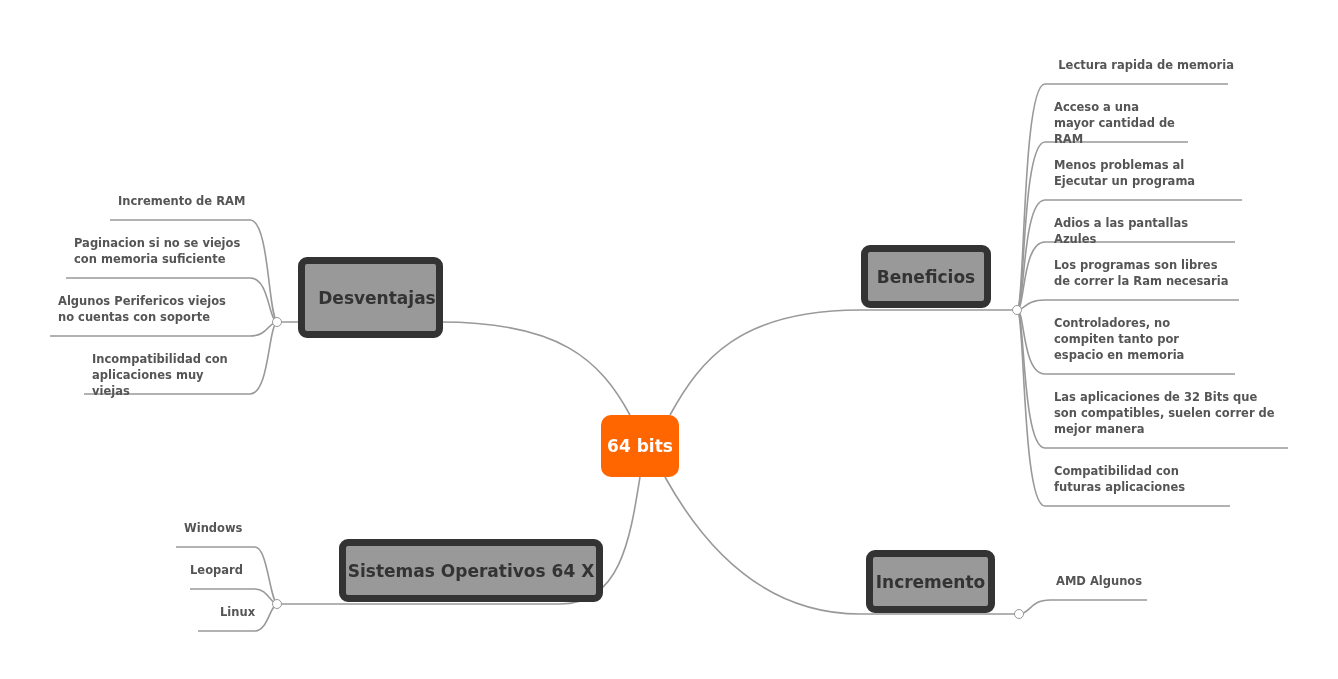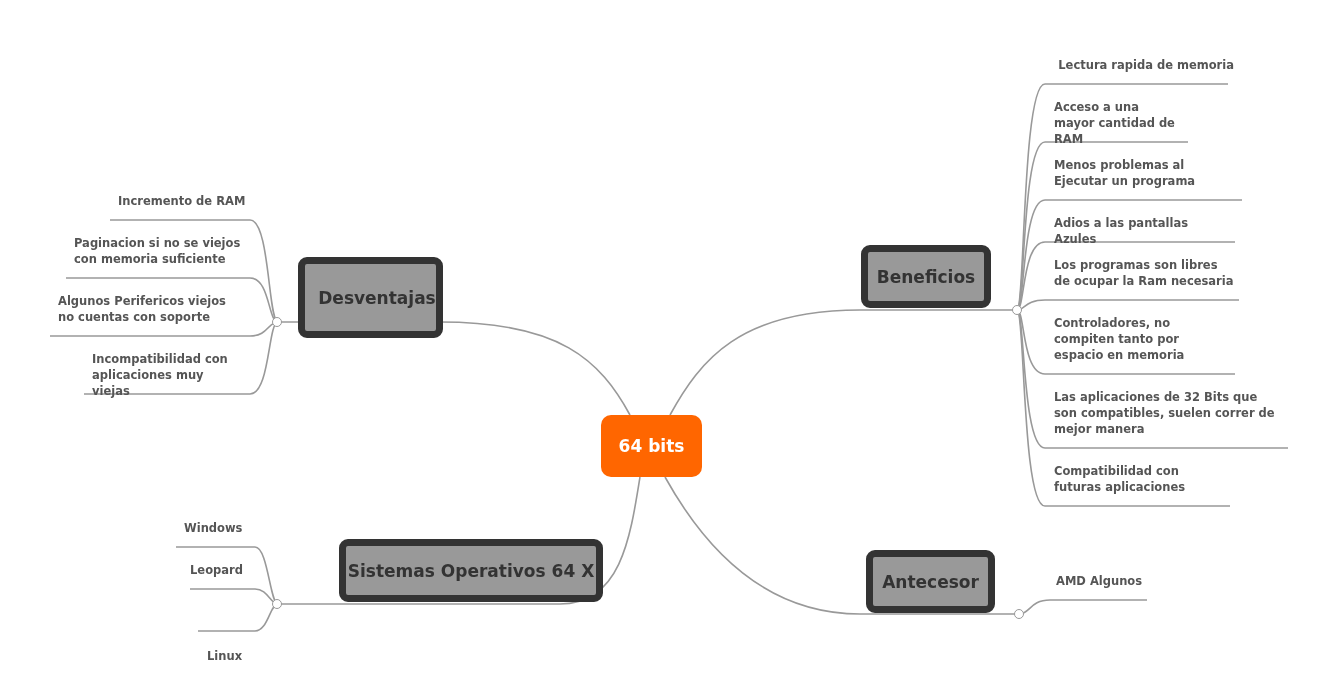--- a/index.html
+++ b/index.html
@@ -1,18 +1,18 @@
 <!DOCTYPE html>
 <html><head>
 <meta charset="utf-8">
 <style>
   html,body{margin:0;padding:0;background:#ffffff;}
   body{width:1338px;height:679px;position:relative;overflow:hidden;font-family:"DejaVu Sans","Liberation Sans",sans-serif;}
   svg.links{position:absolute;left:0;top:0;width:1338px;height:679px;}
-  .root{position:absolute;left:601px;top:415px;width:101px;height:62px;background:#ff6600;border-radius:10px;color:#fff;font-weight:bold;font-size:17px;display:flex;align-items:center;justify-content:center;}
+  .root{position:absolute;left:601px;top:415px;width:78px;height:62px;background:#ff6600;border-radius:10px;color:#fff;font-weight:bold;font-size:17px;display:flex;align-items:center;justify-content:center;}
   .main{position:absolute;background:#999999;border:7px solid #333333;border-radius:9px;color:#333;font-weight:bold;font-size:17px;display:flex;align-items:center;justify-content:center;box-sizing:border-box;}
   .leaf{position:absolute;color:#555;font-weight:bold;font-size:11.5px;line-height:16px;}
   .dot{position:absolute;width:10px;height:10px;border:1.5px solid #999;border-radius:50%;background:#fff;box-sizing:border-box;}
 </style>
 </head>
 <body>
 
 <svg class="links" fill="none" stroke="#999" stroke-width="1.6">
 
   <path d="M630 415 C600 360 560 322 440 322 L278 322"></path>
@@ -39,38 +39,38 @@
   <path d="M1017 310 C1025 310 1022 506 1045 506 L1230 506"></path>
 
   <path d="M1019 614 C1030 614 1030 600 1050 600 L1147 600"></path>
 </svg>
 
 <div class="root">64 bits</div>
 
 <div class="main" style="left:298px;top:257px;width:145px;height:81px;padding-left:13px;">Desventajas</div>
 <div class="main" style="left:299px;top:539px;width:264px;height:63px;margin-left:40px;">Sistemas Operativos 64 X</div>
 <div class="main" style="left:861px;top:245px;width:130px;height:63px;">Beneficios</div>
-<div class="main" style="left:866px;top:550px;width:129px;height:63px;">Antecesor</div>
+<div class="main" style="left:866px;top:550px;width:129px;height:63px;">Incremento</div>
 
 <div class="dot" style="left:272px;top:317px;"></div>
 <div class="dot" style="left:272px;top:599px;"></div>
 <div class="dot" style="left:1012px;top:305px;"></div>
 <div class="dot" style="left:1014px;top:609px;"></div>
 
 <div class="leaf" style="left:118px;top:193px;width:150px;">Incremento de RAM</div>
 <div class="leaf" style="left:74px;top:235px;width:170px;">Paginacion si no se viejos con memoria suficiente</div>
 <div class="leaf" style="left:58px;top:293px;width:180px;">Algunos Perifericos viejos no cuentas con soporte</div>
 <div class="leaf" style="left:92px;top:351px;width:150px;">Incompatibilidad con aplicaciones muy viejas</div>
 
 <div class="leaf" style="left:184px;top:520px;">Windows</div>
 <div class="leaf" style="left:190px;top:562px;">Leopard</div>
-<div class="leaf" style="left:207px;top:604px;margin-top:44px;">Linux</div>
+<div class="leaf" style="left:220px;top:604px;">Linux</div>
 
 <div class="leaf" style="left:1054px;top:57px;width:180px;text-align:right;">Lectura rapida de memoria</div>
 <div class="leaf" style="left:1054px;top:99px;width:125px;">Acceso a una mayor cantidad de RAM</div>
 <div class="leaf" style="left:1054px;top:157px;width:180px;">Menos problemas al Ejecutar un programa</div>
 <div class="leaf" style="left:1054px;top:215px;width:180px;">Adios a las pantallas Azules</div>
-<div class="leaf" style="left:1054px;top:257px;width:180px;">Los programas son libres de ocupar la Ram necesaria</div>
+<div class="leaf" style="left:1054px;top:257px;width:180px;">Los programas son libres de correr la Ram necesaria</div>
 <div class="leaf" style="left:1054px;top:315px;width:170px;">Controladores, no compiten tanto por espacio en memoria</div>
 <div class="leaf" style="left:1054px;top:389px;width:225px;">Las aplicaciones de 32 Bits  que son compatibles, suelen correr de mejor manera</div>
 <div class="leaf" style="left:1054px;top:463px;width:170px;">Compatibilidad con futuras aplicaciones</div>
 
 <div class="leaf" style="left:1056px;top:573px;">AMD Algunos</div>
 
 </body></html>

